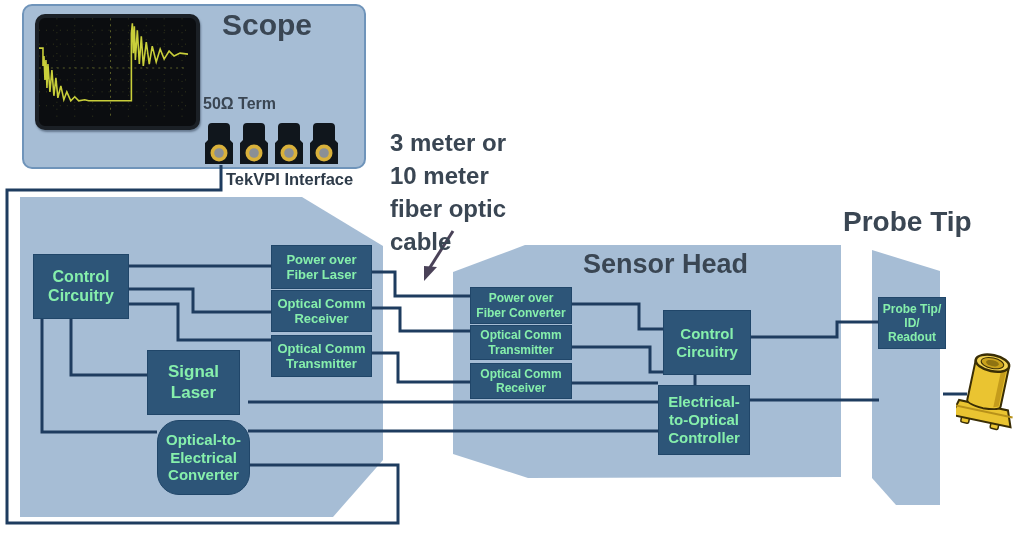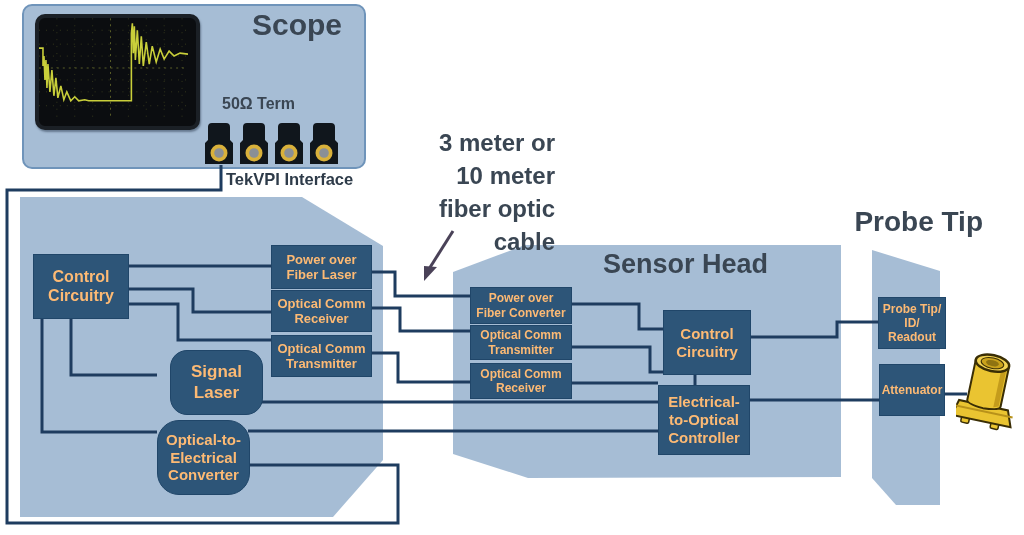--- a/index.html
+++ b/index.html
@@ -8,23 +8,23 @@
     --gold:#eac431; --arrow:#4a4258;
   }
   html,body{margin:0;padding:0;background:#ffffff;}
   .stage{position:relative;width:1024px;height:535px;background:#ffffff;overflow:hidden;
          font-family:"Liberation Sans",sans-serif;}
   .poly{position:absolute;background:var(--panel);z-index:1;}
   .rectpanel{position:absolute;background:var(--panel);border:2px solid var(--panel-border);
              border-radius:10px;z-index:1;}
   .wires{position:absolute;left:0;top:0;z-index:2;}
   .node{position:absolute;background:var(--node);border:1px solid var(--node-border);
-        color:#fdba74;font-weight:bold;display:flex;align-items:center;justify-content:center;
+        color:#86efac;font-weight:bold;display:flex;align-items:center;justify-content:center;
         text-align:center;white-space:pre-line;line-height:1.18;z-index:3;}
-  .label{position:absolute;color:var(--title);font-weight:bold;text-align:right;
+  .label{position:absolute;color:var(--title);font-weight:bold;text-align:left;
          white-space:pre-line;z-index:3;}
   .screen{position:absolute;left:35px;top:14px;width:157px;height:108px;background:var(--screen);
           border:4px solid #1b2026;border-radius:10px;z-index:3;box-shadow:1px 2px 2px rgba(40,55,75,.5);}
   .bnc{position:absolute;width:30px;height:42px;z-index:3;}
   .sma{position:absolute;left:956px;top:346px;width:66px;height:86px;z-index:3;}
   .t30{font-size:30px;} .t28{font-size:28px;} .t27{font-size:27px;}
   .t24{font-size:24px;line-height:1.38;margin-top:30px;} .t16{font-size:16px;}
   .fs17{font-size:17px;} .fs16{font-size:16px;} .fs15{font-size:15px;}
   .fs13{font-size:13px;} .fs12{font-size:12px;}
 </style>
@@ -132,21 +132,21 @@
 cable</div>
 
   <div class="node fs16" style="left:33px;top:254px;width:94px;height:63px;">Control
 Circuitry</div>
   <div class="node fs13" style="left:271px;top:245px;width:99px;height:42px;">Power over
 Fiber Laser</div>
   <div class="node fs13" style="left:271px;top:290px;width:99px;height:40px;">Optical Comm
 Receiver</div>
   <div class="node fs13" style="left:271px;top:335px;width:99px;height:40px;">Optical Comm
 Transmitter</div>
-  <div class="node fs17" style="left:170px;top:350px;width:91px;height:63px;border-radius:17px;">Signal
+  <div class="node fs17" style="left:147px;top:350px;width:91px;height:63px;">Signal
 Laser</div>
   <div class="node fs15" style="left:157px;top:420px;width:91px;height:73px;border-radius:22px;">Optical-to-
 Electrical
 Converter</div>
 
   <div class="label t27" style="left:583px;top:249px;width:185px;">Sensor Head</div>
   <div class="node fs12" style="left:470px;top:287px;width:100px;height:35px;">Power over
 Fiber Converter</div>
   <div class="node fs12" style="left:470px;top:325px;width:100px;height:33px;">Optical Comm
 Transmitter</div>
@@ -155,21 +155,20 @@
   <div class="node fs15" style="left:663px;top:310px;width:86px;height:63px;">Control
 Circuitry</div>
   <div class="node fs15" style="left:658px;top:385px;width:90px;height:68px;">Electrical-
 to-Optical
 Controller</div>
 
   <div class="label t28" style="left:843px;top:206px;width:140px;">Probe Tip</div>
   <div class="node fs12" style="left:878px;top:297px;width:66px;height:50px;">Probe Tip/
 ID/
 Readout</div>
-  <div class="node fs12" style="left:879px;top:364px;width:64px;height:50px;">Attenuator</div>
 
   <svg class="sma" viewBox="0 0 66 86">
     <g transform="rotate(12 33 43)">
       <rect x="12" y="74" width="8" height="7" rx="1.5" fill="var(--gold)" stroke="#3a2e05" stroke-width="1.5"></rect>
       <rect x="42" y="74" width="8" height="7" rx="1.5" fill="var(--gold)" stroke="#3a2e05" stroke-width="1.5"></rect>
       <path d="M6,60 L2,76 L62,76 L56,60 Z" fill="var(--gold)" stroke="#3a2e05" stroke-width="2"></path>
       <path d="M2,66 h60" stroke="#b8921a" stroke-width="2"></path>
       <path d="M14,18 L14,58 Q14,62 31,63 Q48,62 48,58 L48,18 Z" fill="var(--gold)" stroke="#3a2e05" stroke-width="2"></path>
       <path d="M41,20 L41,60 L46,58 L46,19 Z" fill="#c49c1c"></path>
       <ellipse cx="31" cy="17" rx="17" ry="8" fill="#f2d252" stroke="#3a2e05" stroke-width="2.5"></ellipse>

